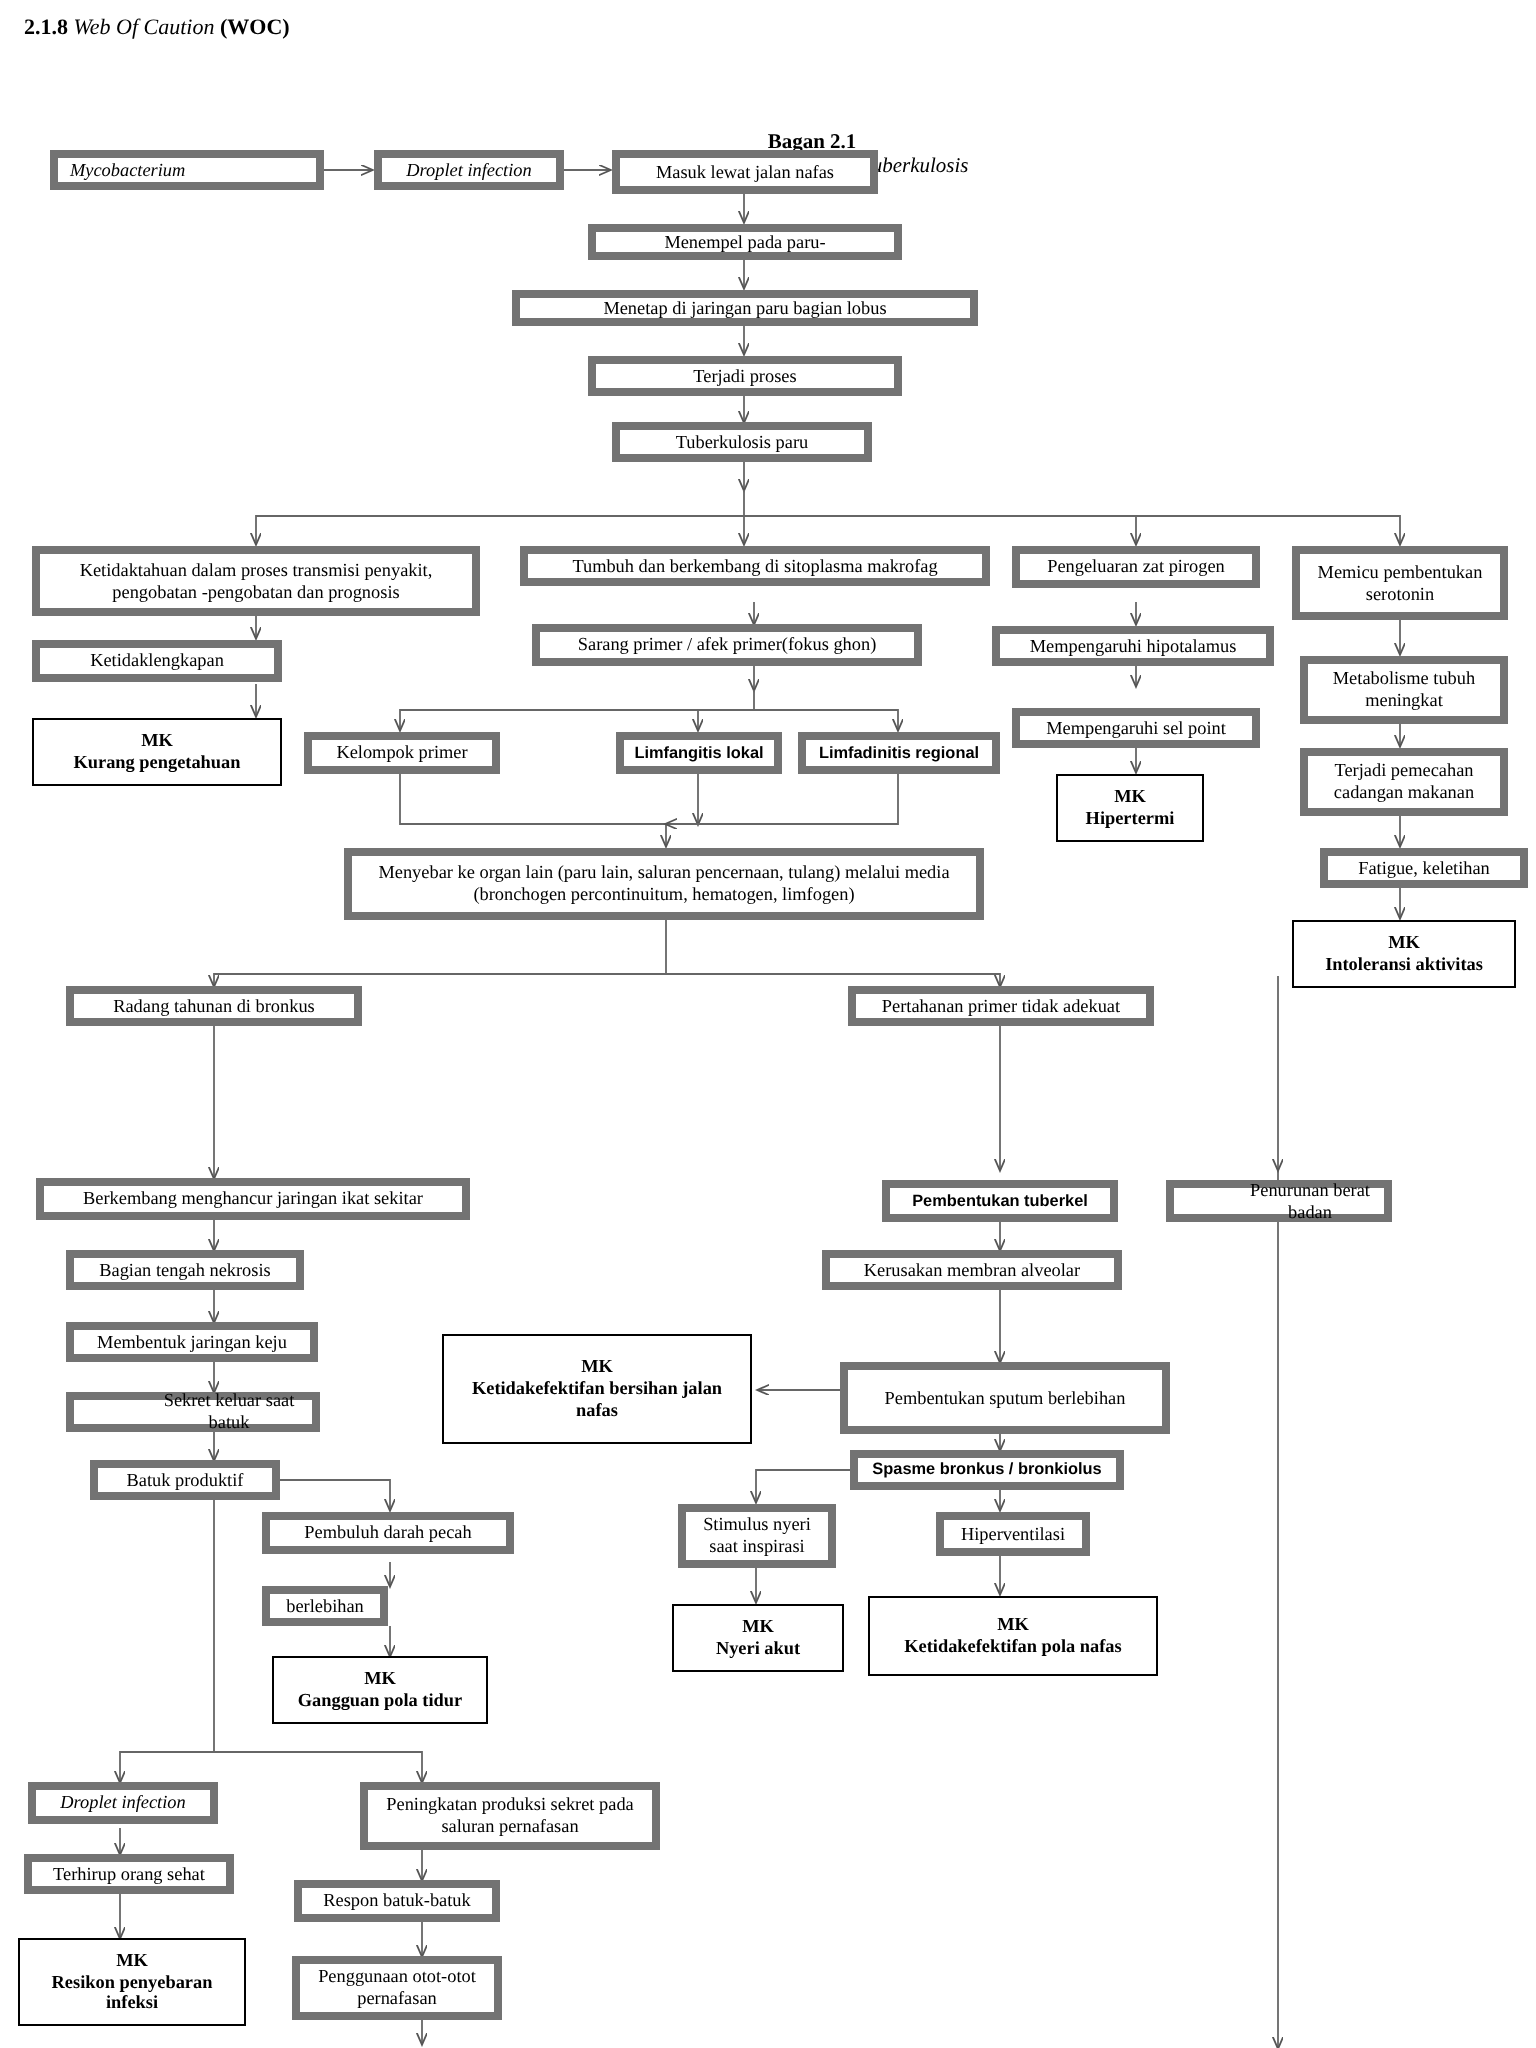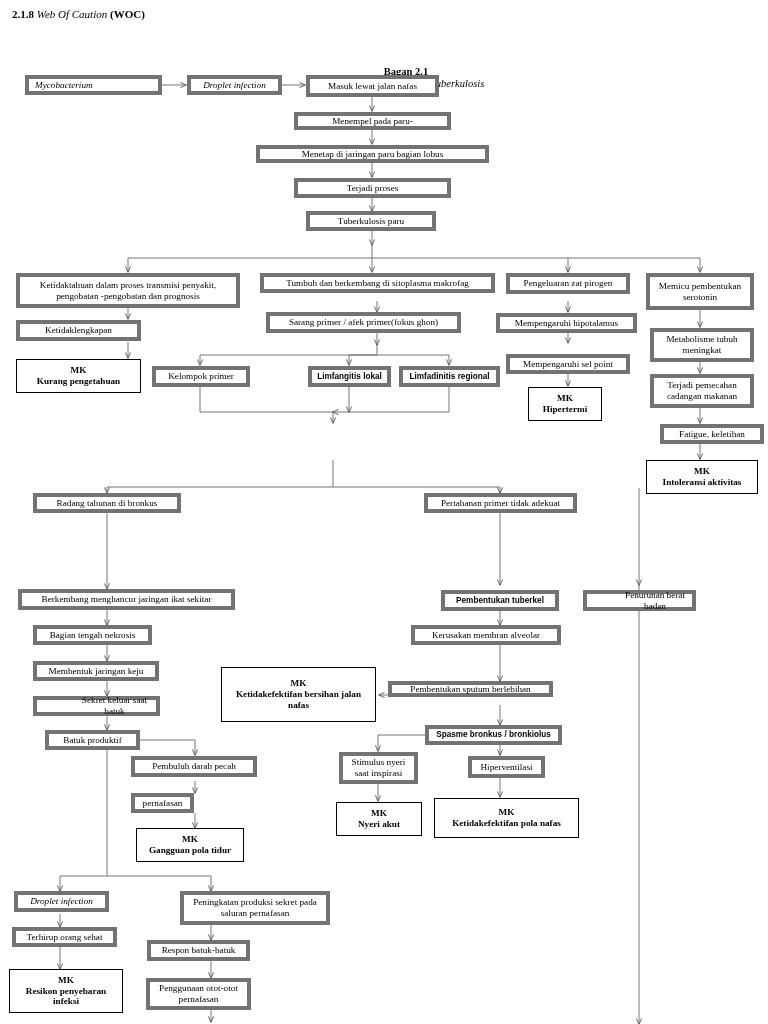--- a/index.html
+++ b/index.html
@@ -161,20 +161,23 @@
   </div>
   <div class="box" style="left:152px;top:366px;width:98px;height:21px;">
     <span class="lbl">Kelompok primer</span>
   </div>
   <div class="box sans" style="left:308px;top:366px;width:83px;height:21px;">
     <span class="lbl">Limfangitis lokal</span>
   </div>
   <div class="box sans" style="left:399px;top:366px;width:101px;height:21px;">
     <span class="lbl">Limfadinitis regional</span>
   </div>
+  <div class="box" style="left:172px;top:424px;width:320px;height:36px;">
+    <span class="lbl">Menyebar ke organ lain (paru lain, saluran pencernaan, tulang) melalui media (bronchogen percontinuitum, hematogen, limfogen)</span>
+  </div>
 
   <div class="box" style="left:506px;top:273px;width:124px;height:21px;">
     <span class="lbl">Pengeluaran zat pirogen</span>
   </div>
   <div class="box" style="left:496px;top:313px;width:141px;height:20px;">
     <span class="lbl">Mempengaruhi hipotalamus</span>
   </div>
   <div class="box" style="left:506px;top:354px;width:124px;height:20px;">
     <span class="lbl">Mempengaruhi sel point</span>
   </div>
@@ -224,21 +227,21 @@
     <span class="lbl">Kerusakan membran alveolar</span>
   </div>
 
   <div class="box" style="left:33px;top:661px;width:126px;height:20px;">
     <span class="lbl">Membentuk jaringan keju</span>
   </div>
   <div class="box mk" style="left:221px;top:667px;width:155px;height:55px;white-space:pre-line;">
     <span class="lbl">MK
 Ketidakefektifan bersihan jalan nafas</span>
   </div>
-  <div class="box" style="left:388px;top:681px;width:165px;height:16px;">
+  <div class="box" style="left:420px;top:681px;width:165px;height:36px;">
     <span class="lbl">Pembentukan sputum berlebihan</span>
   </div>
 
   <div class="box" style="left:33px;top:696px;width:127px;height:20px;padding-left:39px;">
     <span class="lbl">Sekret keluar saat batuk</span>
   </div>
   <div class="box" style="left:45px;top:730px;width:95px;height:20px;">
     <span class="lbl">Batuk produktif</span>
   </div>
   <div class="box sans" style="left:425px;top:725px;width:137px;height:20px;">
@@ -249,21 +252,21 @@
     <span class="lbl">Pembuluh darah pecah</span>
   </div>
   <div class="box" style="left:339px;top:752px;width:79px;height:32px;">
     <span class="lbl">Stimulus nyeri saat inspirasi</span>
   </div>
   <div class="box" style="left:468px;top:756px;width:77px;height:22px;">
     <span class="lbl">Hiperventilasi</span>
   </div>
 
   <div class="box" style="left:131px;top:793px;width:63px;height:20px;">
-    <span class="lbl">pernafasan</span>
+    <span class="lbl">berlebihan</span>
   </div>
   <div class="box mk" style="left:336px;top:802px;width:86px;height:34px;white-space:pre-line;">
     <span class="lbl">MK
 Nyeri akut</span>
   </div>
   <div class="box mk" style="left:434px;top:798px;width:145px;height:40px;white-space:pre-line;">
     <span class="lbl">MK
 Ketidakefektifan pola nafas</span>
   </div>
 

